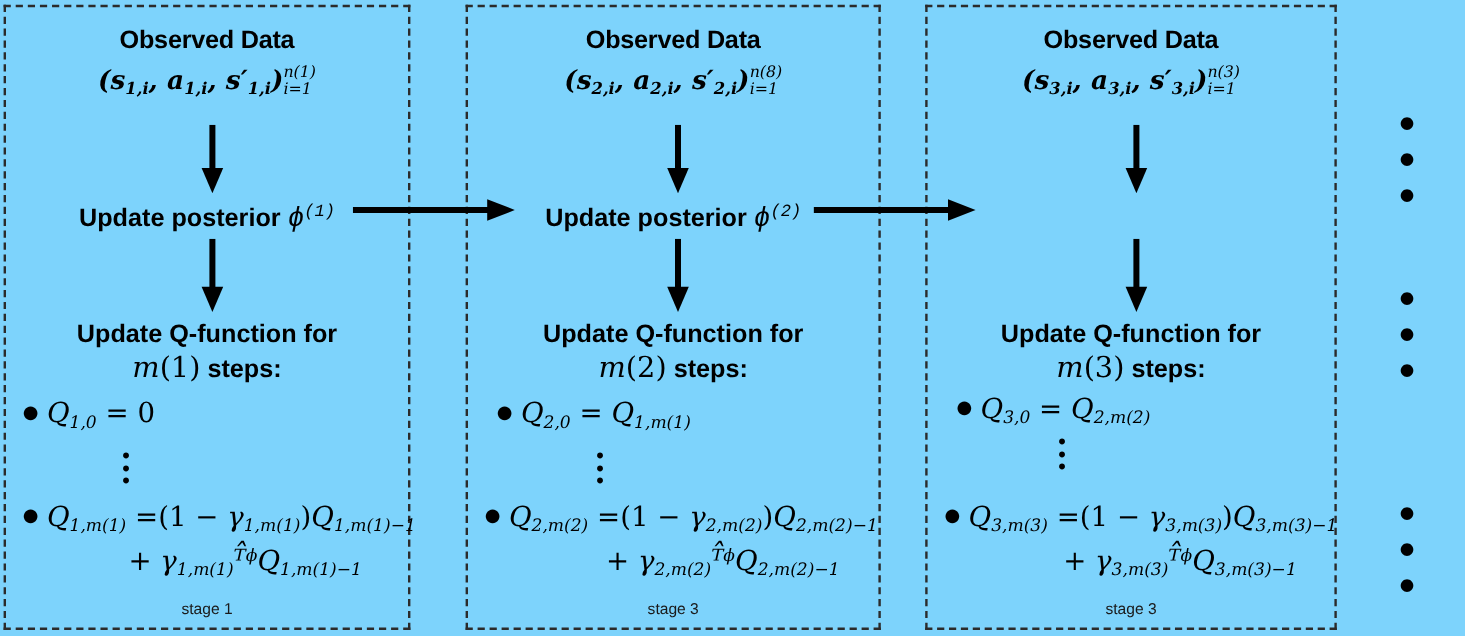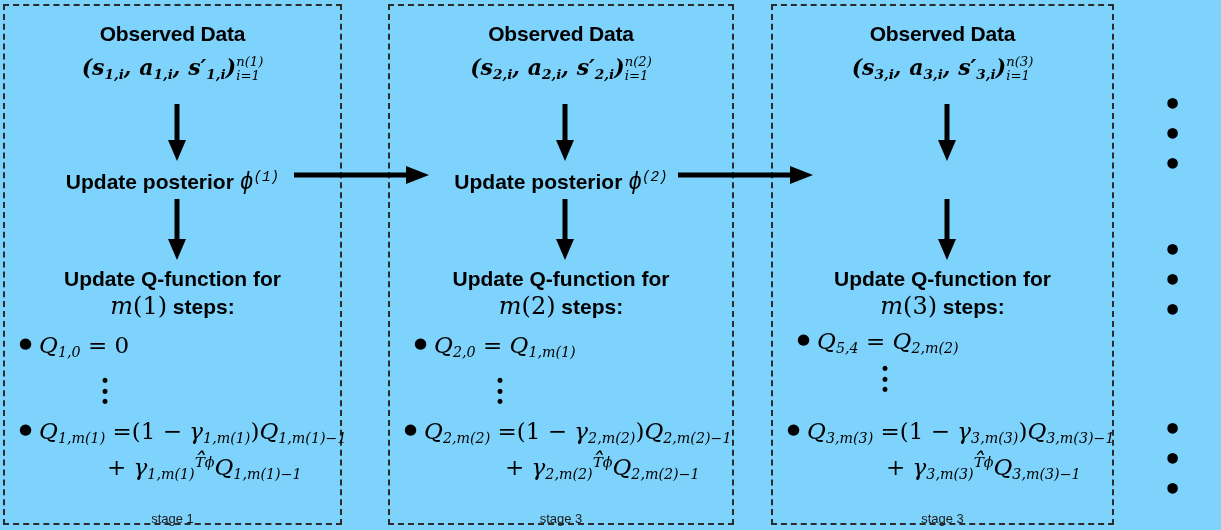--- a/index.html
+++ b/index.html
@@ -124,21 +124,20 @@
     font-family: "DejaVu Sans", sans-serif;
   }
 
   .stage-label {
     position: absolute;
     width: 100%;
     text-align: center;
     font-size: 13px;
     font-weight: normal;
     color: #1a1a1a;
-    margin-top: 11px;
   }
 
   
   .arrow-down {
     position: absolute;
     width: 22px;
   }
   .arrow-right {
     position: absolute;
     height: 24px;
@@ -213,21 +212,21 @@
 
     <div class="stage-label" style="top:494px;">stage 1</div>
   </div>
 
   <div class="stage-panel" id="stage-panel-2">
 
     <div class="heading" style="top:16px;">Observed Data</div>
 
     <div class="tuple" style="top:48px;">
       <span>(</span><span>s</span><sub>2,i</sub><span>, </span><span>a</span><sub>2,i</sub><span>, </span><span>s′</span><sub>2,i</sub><span>)</span><span style="display:inline-block;vertical-align:middle;font-size:0.60em;line-height:1.05;text-align:left;font-style:italic;font-weight:normal;">
-        <span style="display:block;">n(2)</span>
+        <span style="display:block;">n(8)</span>
         <span style="display:block;">i=1</span>
       </span>
     </div>
 
     <svg class="arrow-down" style="left:164px; top:98px; height:58px;" viewBox="0 0 22 58">
       <line x1="11" y1="0" x2="11" y2="40" stroke="#000" stroke-width="5"></line>
       <polygon points="11,57 2,36 20,36" fill="#000"></polygon>
     </svg>
 
     <div class="posterior-line" style="top:163px;">
@@ -290,21 +289,21 @@
       <polygon points="11,61 2,40 20,40" fill="#000"></polygon>
     </svg>
 
     <div class="qhead" style="top:261px;">
       <div>Update Q-function for</div>
       <div><span class="msteps"><span>m</span><span class="upr">(3)</span></span><span> steps:</span></div>
     </div>
 
     <div class="bullet-row" style="left:24px; top:322px;">
       <span class="bullet-dot">●</span>
-      <span><span>Q</span><sub>5,4</sub><span class="num"> = </span><span>Q</span><sub>2,m(2)</sub></span>
+      <span><span>Q</span><sub>3,0</sub><span class="num"> = </span><span>Q</span><sub>2,m(2)</sub></span>
     </div>
 
     <div class="vdots" style="left:100px; top:358px; width:24px;">
       <div>•</div>
         <div>•</div>
         <div>•</div>
     </div>
 
     <div class="bullet-row" style="left:14px; top:412px;">
       <span class="bullet-dot">●</span>

